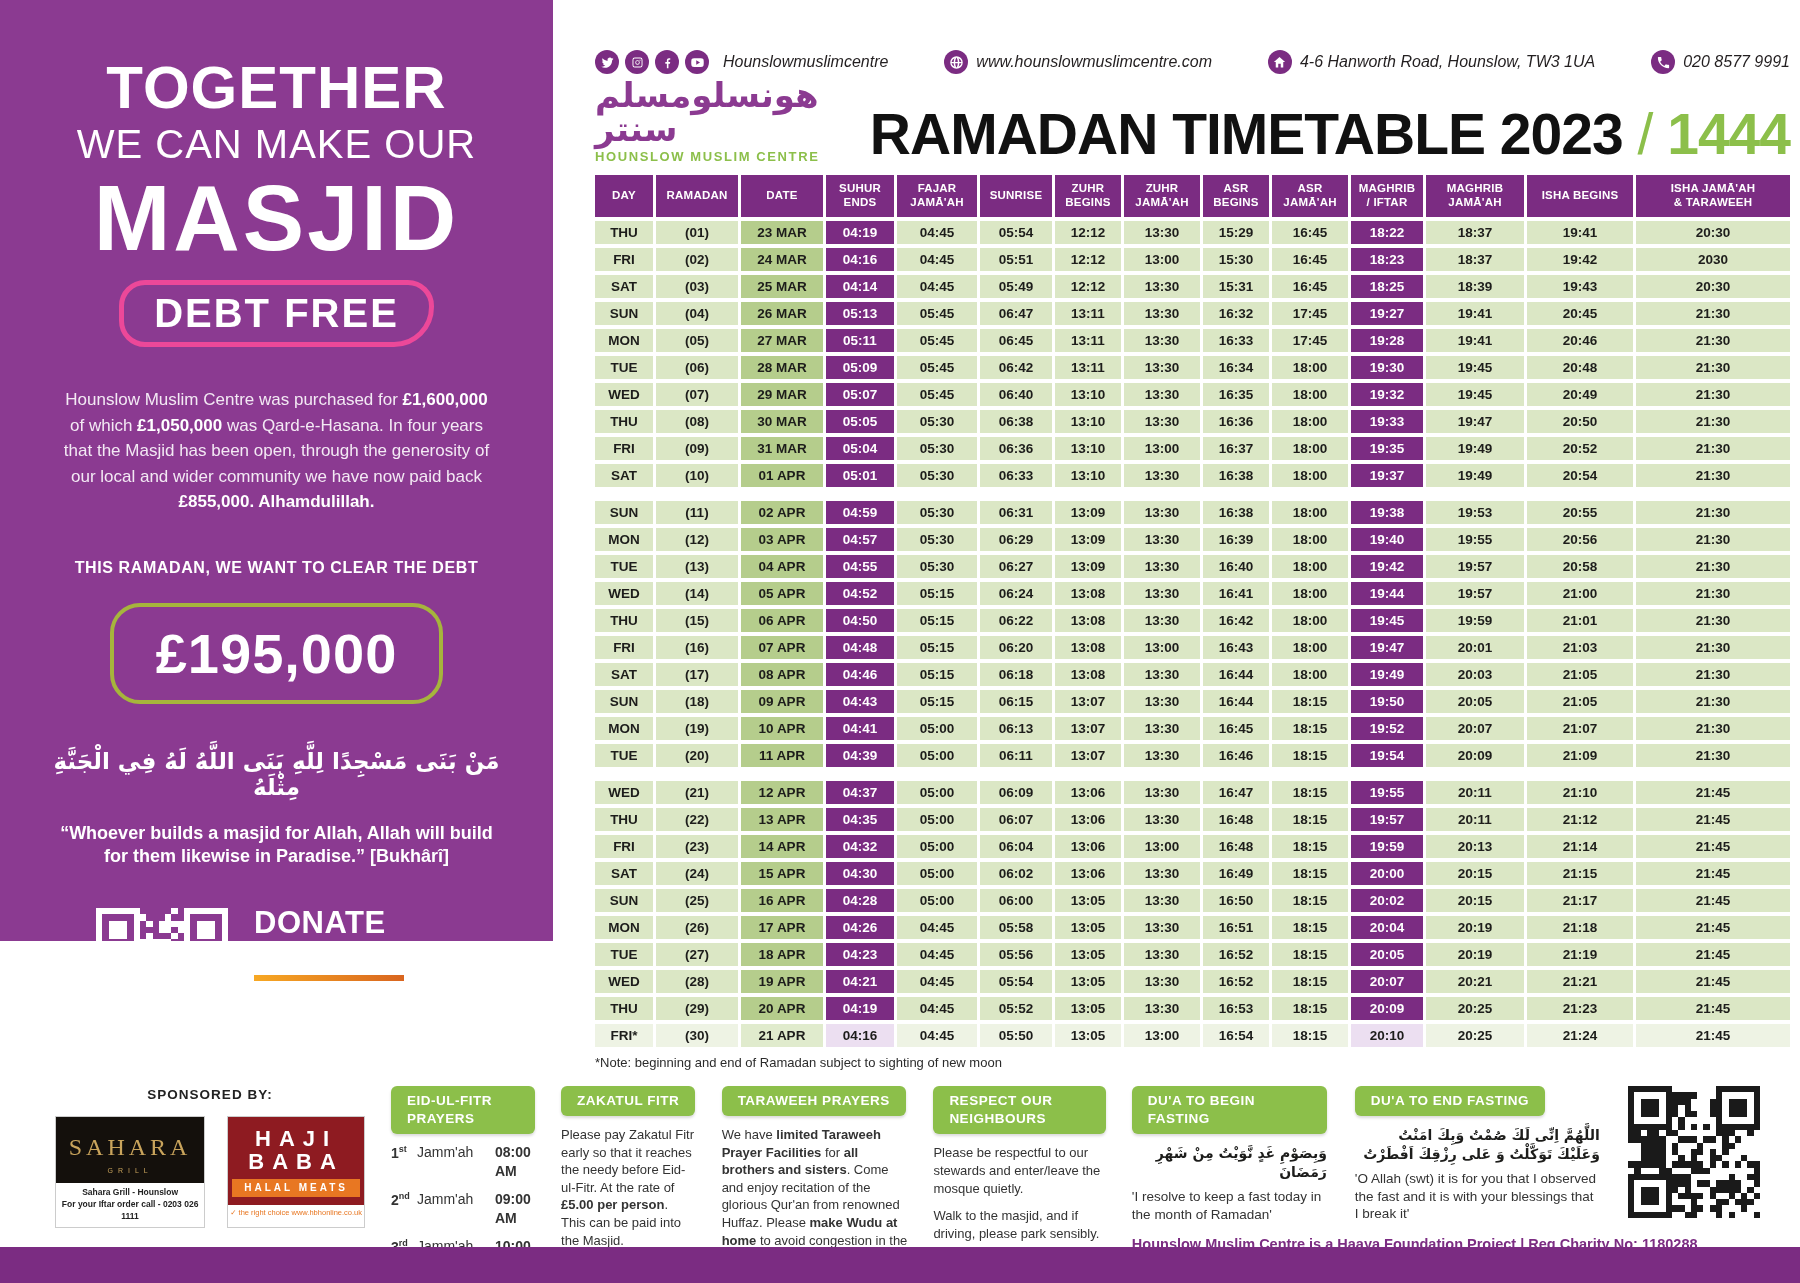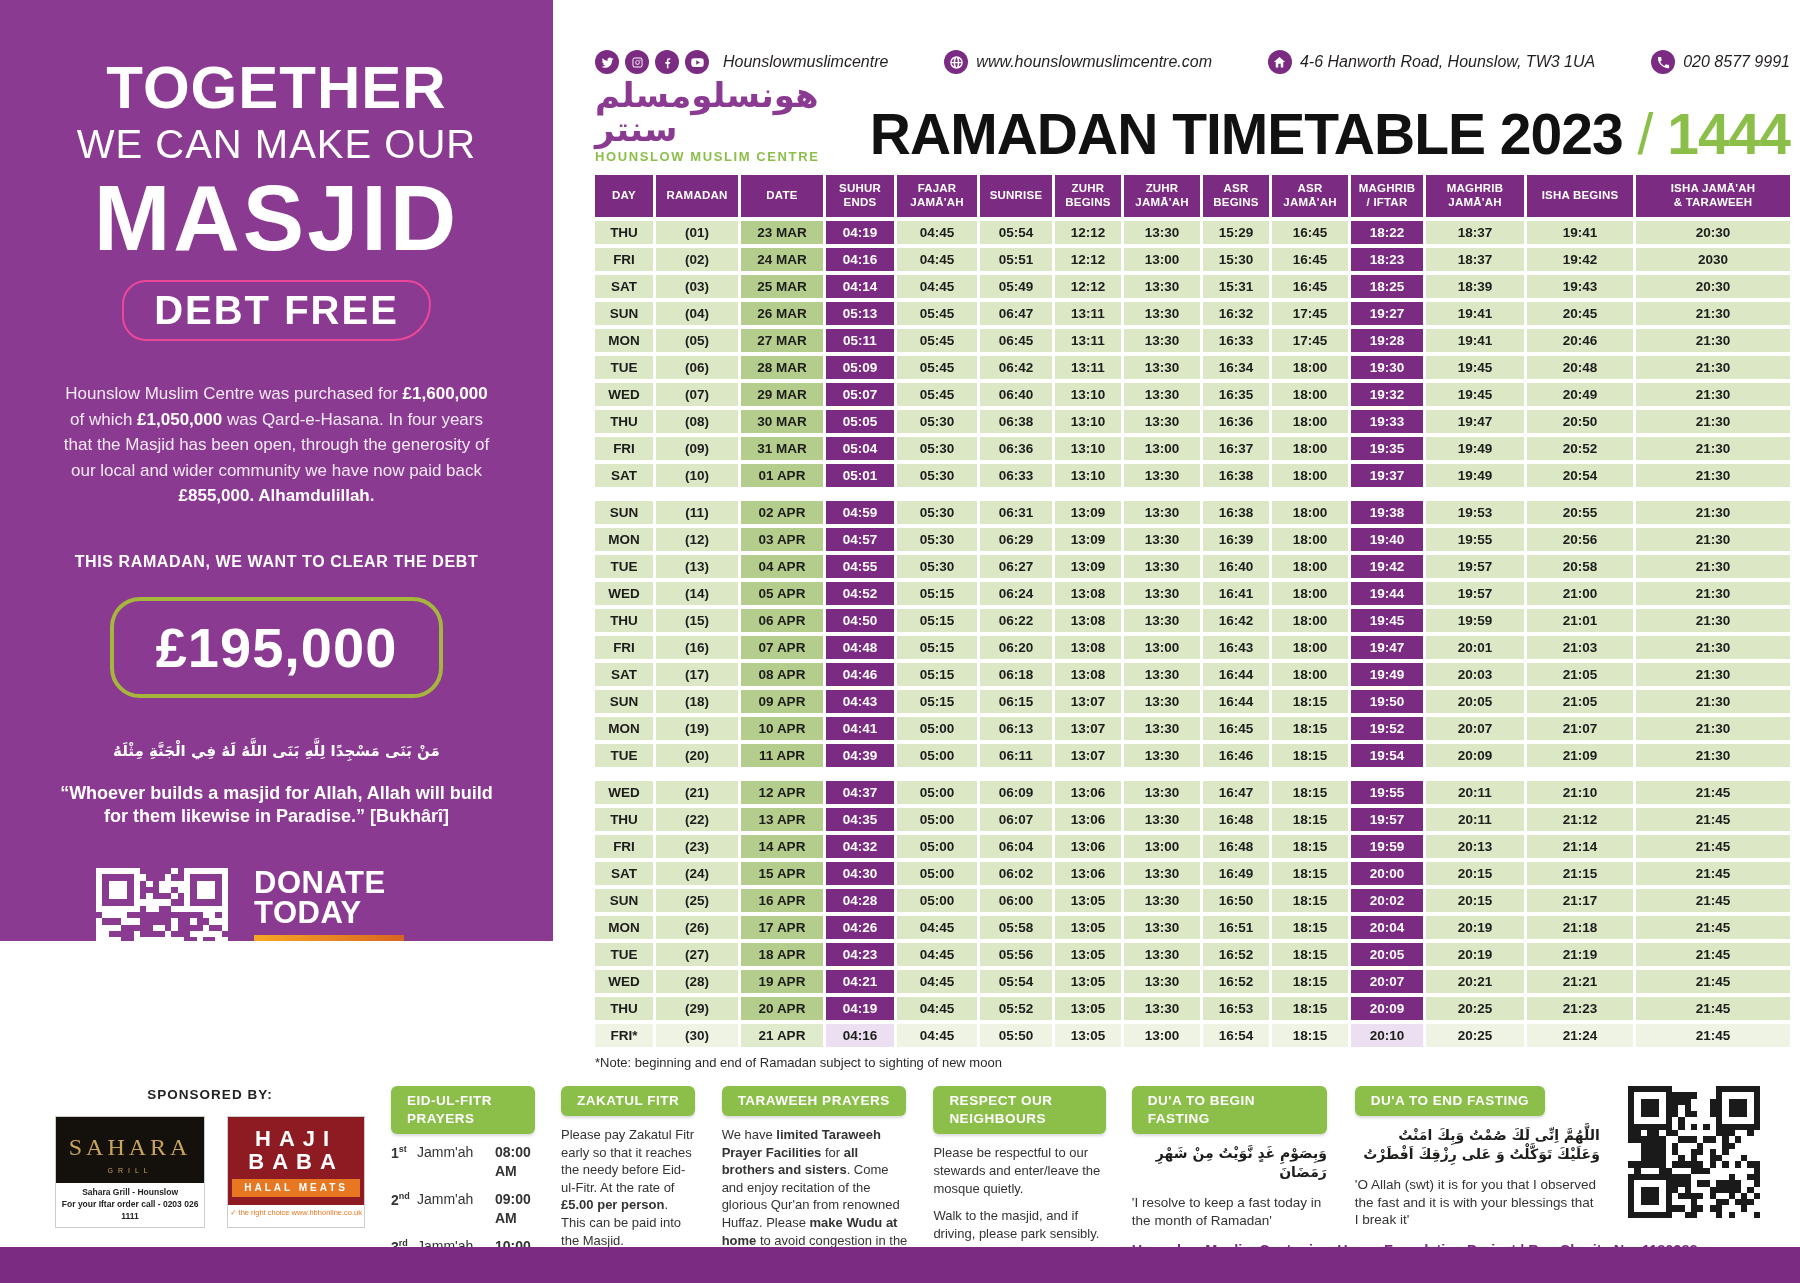--- a/index.html
+++ b/index.html
@@ -6,28 +6,28 @@
   #root{position:relative;width:1800px;height:1283px;background:#ffffff;
         font-family:"Liberation Sans",sans-serif;color:#1d1d1b;overflow:hidden;}
 
   
   .sidebar{position:absolute;left:0;top:0;width:553px;height:941px;background:#8b3a91;
            color:#fff;text-align:center;}
   .sb-inner{padding:58px 48px 0 48px;}
   .sb-h1{font-size:60px;font-weight:bold;letter-spacing:1px;line-height:1;}
   .sb-h2{font-size:40px;font-weight:normal;letter-spacing:1px;line-height:1.1;margin-top:4px;}
   .sb-h3{font-size:92px;font-weight:bold;letter-spacing:3px;line-height:1;margin-top:6px;}
-  .sb-h4{display:inline-block;border:2px solid #ec4899;border-radius:26px;border-bottom-right-radius:40px;
+  .sb-h4{display:inline-block;border:5px solid #ec4899;border-radius:26px;border-bottom-right-radius:40px;
          padding:6px 30px;font-size:40px;font-weight:bold;letter-spacing:2px;margin-top:16px;}
   .sb-intro{margin:40px auto 0 auto;width:430px;font-size:17px;line-height:1.5;color:#f3e9f4;}
   .sb-intro b{color:#fff;}
   .sb-campaign{margin-top:44px;font-size:16px;font-weight:bold;letter-spacing:.6px;}
   .sb-amount{display:inline-block;margin-top:26px;border:4px solid #a6b53c;border-radius:30px;
              padding:14px 42px;font-size:56px;font-weight:bold;letter-spacing:1px;}
-  .sb-arabic{margin-top:44px;font-size:15px;font-weight:bold;}
+  .sb-arabic{margin-top:44px;font-size:23px;font-weight:bold;}
   .arabic{font-family:"DejaVu Sans",sans-serif;direction:rtl;}
   .sb-quote{margin:22px auto 16px auto;width:450px;font-size:18px;font-weight:bold;line-height:1.3;}
   .sb-donate{display:flex;margin:40px 0 0 48px;text-align:left;align-items:flex-start;}
   .sb-qr{width:132px;height:132px;flex:0 0 auto;}
   .donate-block{margin-left:26px;}
   .donate-title{font-size:31px;font-weight:bold;line-height:.95;letter-spacing:.5px;}
   .donate-bar{width:150px;height:6px;margin:8px 0 12px 0;background:linear-gradient(90deg,#f7a823,#d9651f);}
   .donate-line{font-size:14.5px;font-weight:bold;line-height:1.8;}
 
   
@@ -92,21 +92,21 @@
   .eid-ord sup{font-size:9px;}
   .eid-time{font-weight:bold;}
   .f-zakat{width:142px;}
   .f-taraweeh{width:196px;}
   .f-respect{width:182px;}
   .f-duas{width:470px;}
   .dua-row{display:flex;gap:28px;}
   .dua-b{width:195px;}
   .dua-e{width:245px;}
   .dua-arabic{margin-top:10px;font-size:14px;font-weight:bold;color:#1d1d1b;text-align:right;}
-  .dua-tr{margin-top:12px;font-size:13.5px;color:#333;line-height:1.3;}
+  .dua-tr{margin-top:6px;font-size:13.5px;color:#333;line-height:1.3;}
   .charity-line{margin-top:12px;font-size:14.5px;font-weight:bold;color:#7b2c82;white-space:nowrap;}
   .f-qr{margin-left:auto;width:150px;}
   .f-qr .qrbox{width:132px;height:132px;}
 
   .bottombar{position:absolute;left:0;top:1247px;width:1800px;height:36px;background:#7b2c82;}
 </style>
 </head>
 <body>
 
 <div id="root">

